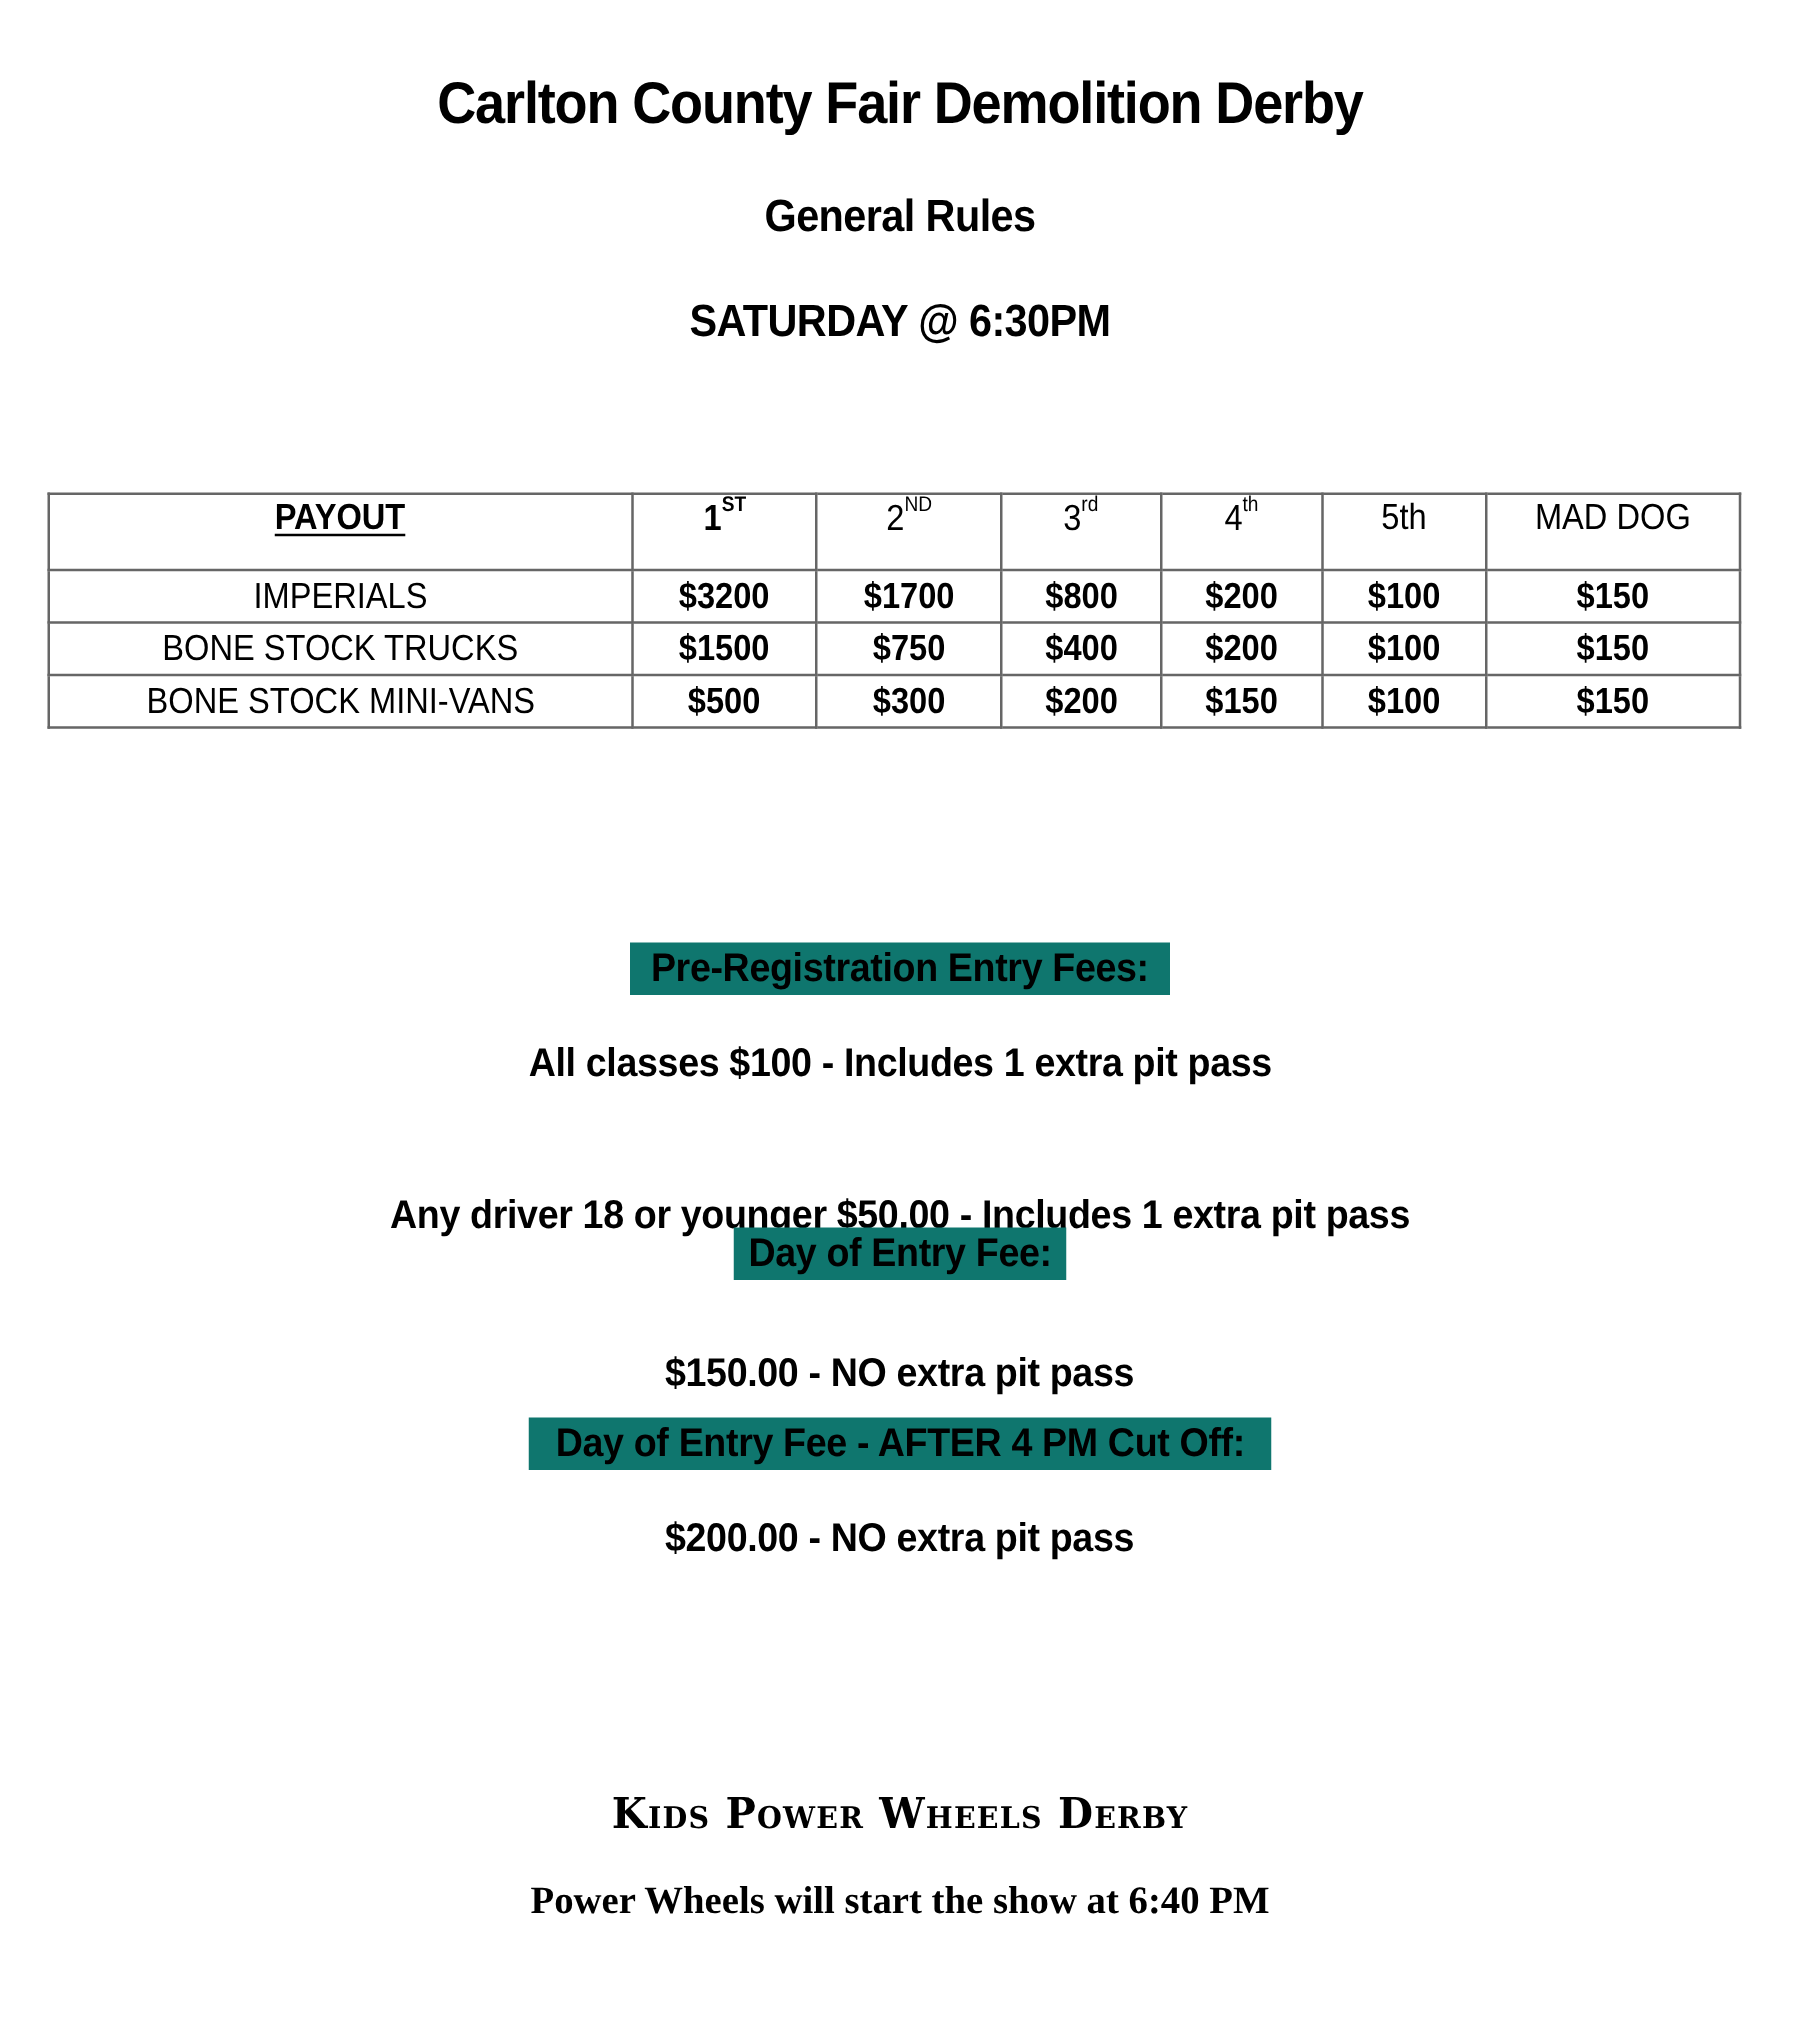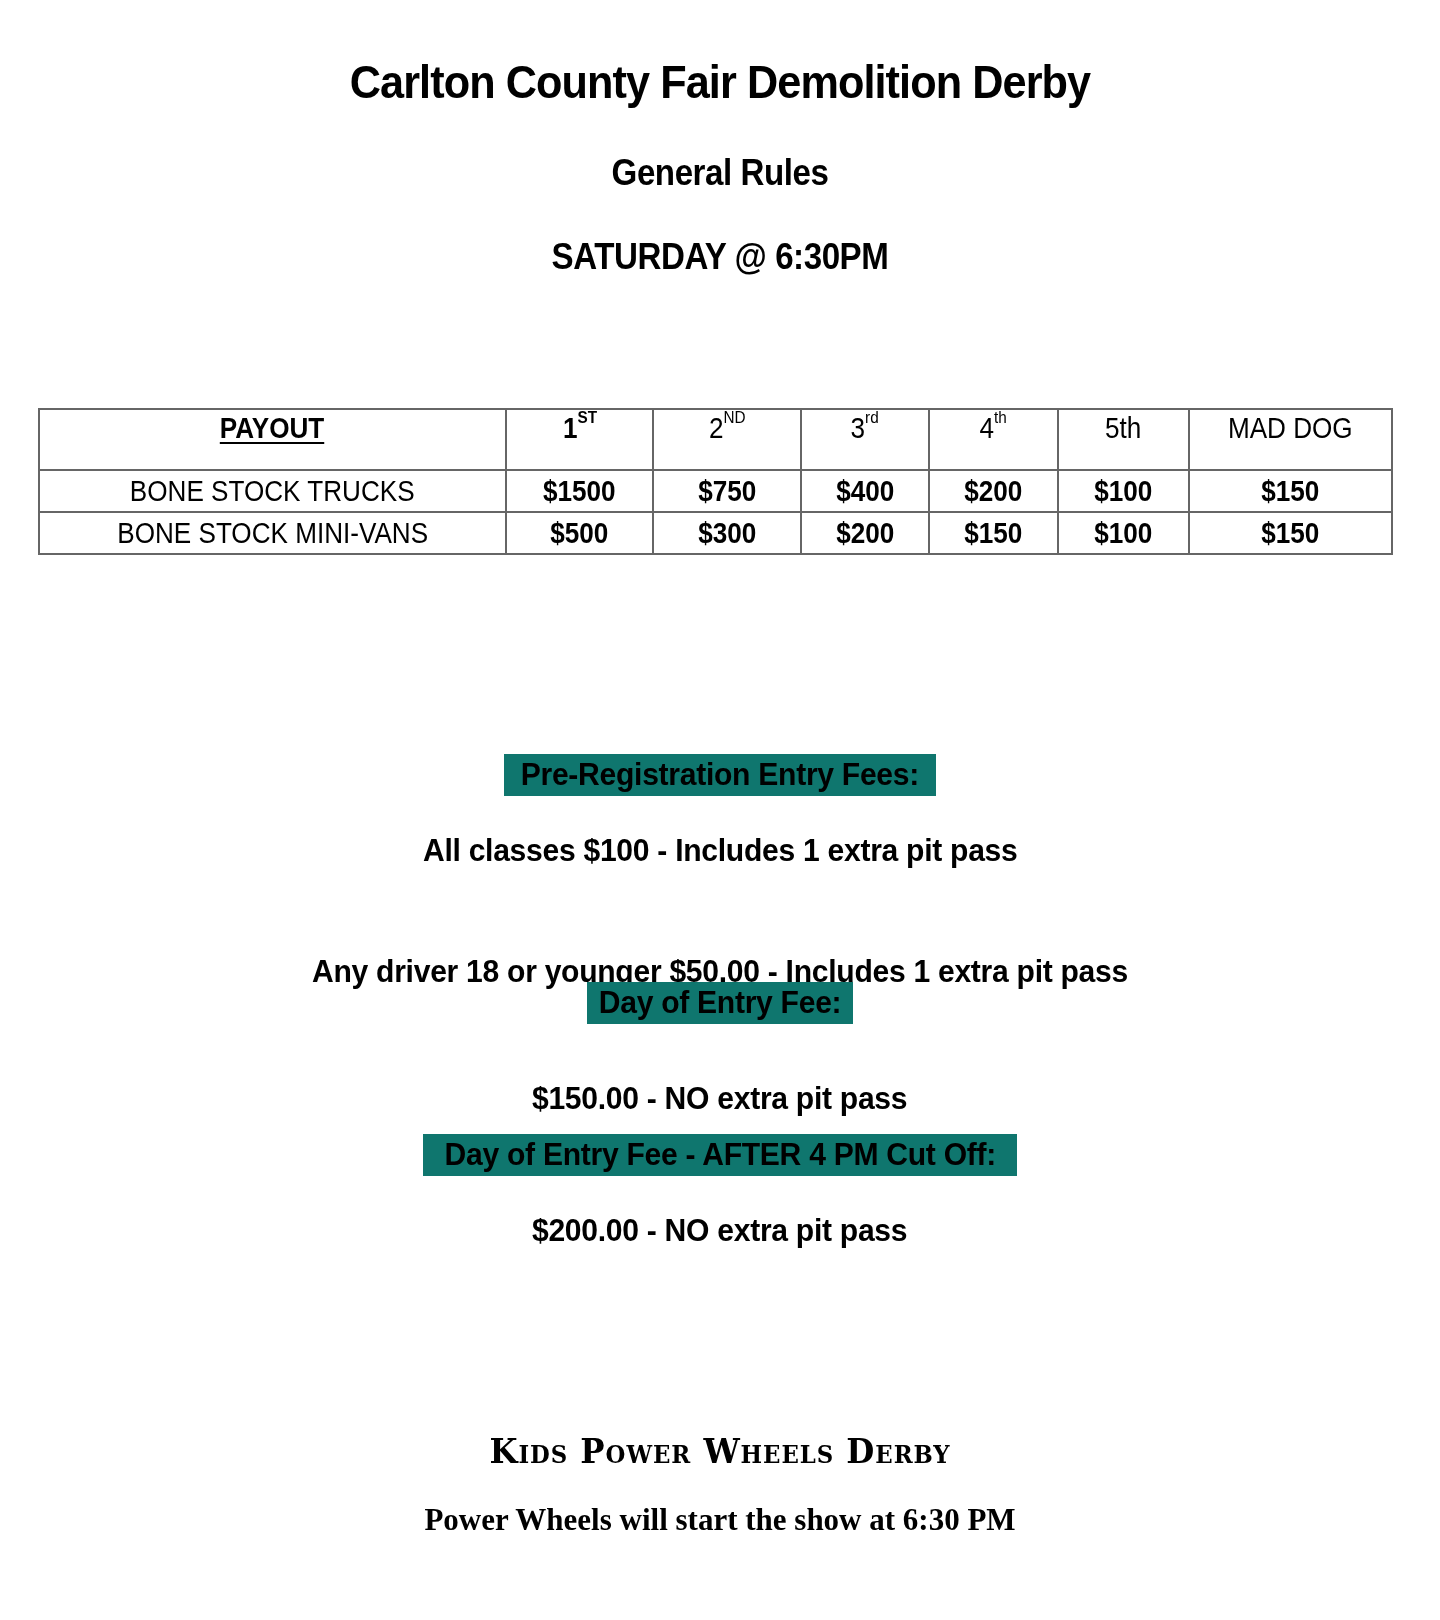--- a/index.html
+++ b/index.html
@@ -39,21 +39,21 @@
   .time {
     top: 236px;
     font-size: 36px;
     font-weight: bold;
     letter-spacing: -0.5px;
     transform: scaleX(0.92);
   }
   table.payout {
     position: absolute;
     left: 38px;
-    top: 408px;
+    top: 394px;
     width: 1353px;
     border-collapse: collapse;
     border: 2px solid #555555;
     table-layout: fixed;
   }
   table.payout th, table.payout td {
     border: 2px solid #666666;
     text-align: center;
     padding: 0;
     font-size: 29px;
@@ -164,20 +164,29 @@
       <th class="place-h light">
         <span class="hdr">5th</span>
       </th>
       <th class="place-h light">
         <span class="hdr">MAD DOG</span>
       </th>
     </tr>
   </thead>
   <tbody>
     <tr>
+      <td class="cls"><span>IMPERIALS</span></td>
+      <td class="amt"><span>$3200</span></td>
+      <td class="amt"><span>$1700</span></td>
+      <td class="amt"><span>$800</span></td>
+      <td class="amt"><span>$200</span></td>
+      <td class="amt"><span>$100</span></td>
+      <td class="amt"><span>$150</span></td>
+    </tr>
+    <tr>
       <td class="cls"><span>BONE STOCK TRUCKS</span></td>
       <td class="amt"><span>$1500</span></td>
       <td class="amt"><span>$750</span></td>
       <td class="amt"><span>$400</span></td>
       <td class="amt"><span>$200</span></td>
       <td class="amt"><span>$100</span></td>
       <td class="amt"><span>$150</span></td>
     </tr>
     <tr>
       <td class="cls"><span>BONE STOCK MINI-VANS</span></td>
@@ -207,13 +216,13 @@
   <span class="inner">$150.00 - NO extra pit pass</span>
 </div>
 <div class="center-line fee-line" style="top:1136px;">
   <span class="highlight"><span class="inner">Day of Entry Fee - AFTER 4 PM Cut Off:</span></span>
 </div>
 <div class="center-line fee-line" style="top:1212px;">
   <span class="inner">$200.00 - NO extra pit pass</span>
 </div>
 
 <div class="center-line kids-title">Kids Power Wheels Derby</div>
-<div class="center-line kids-sub">Power Wheels will start the show at 6:30 PM</div>
+<div class="center-line kids-sub">Power Wheels will start the show at 6:40 PM</div>
 
 </body></html>

